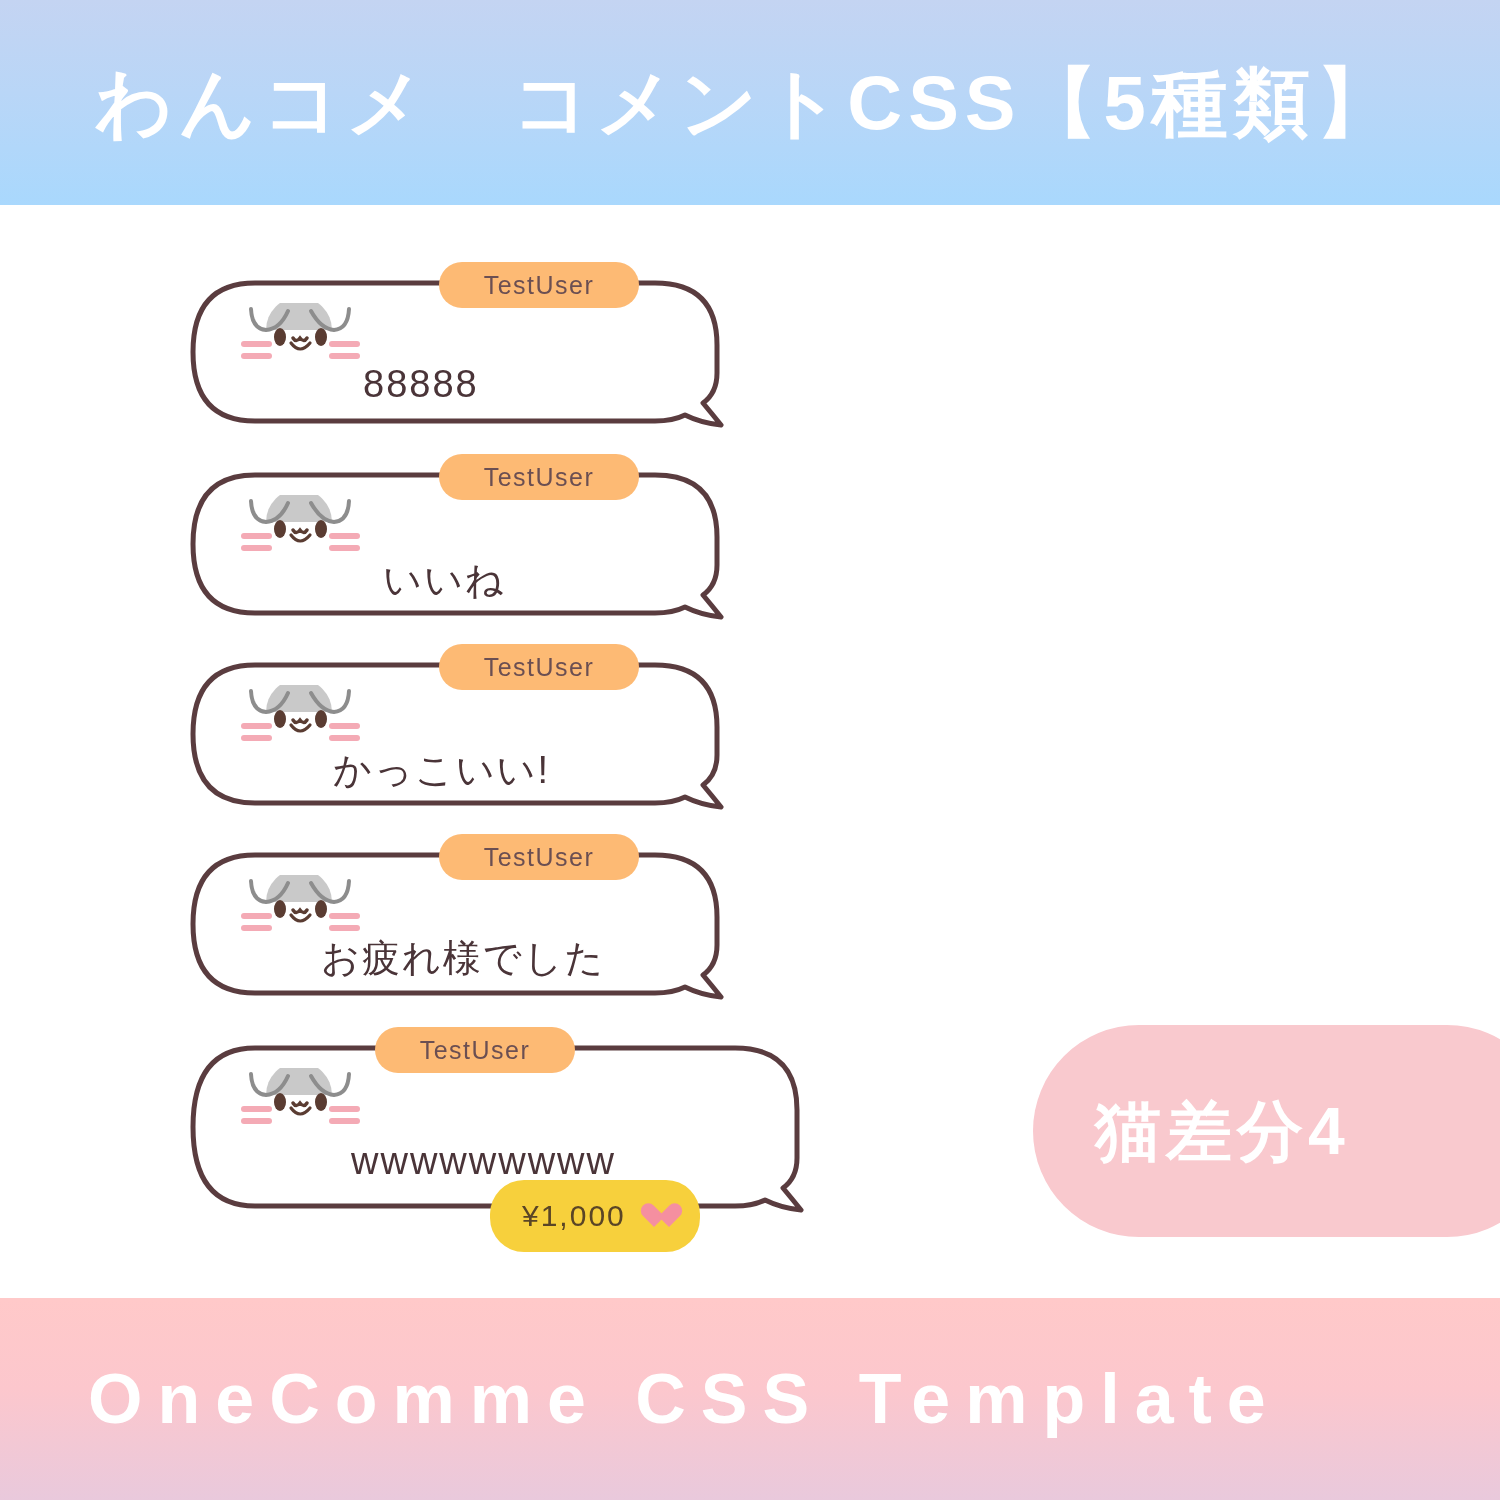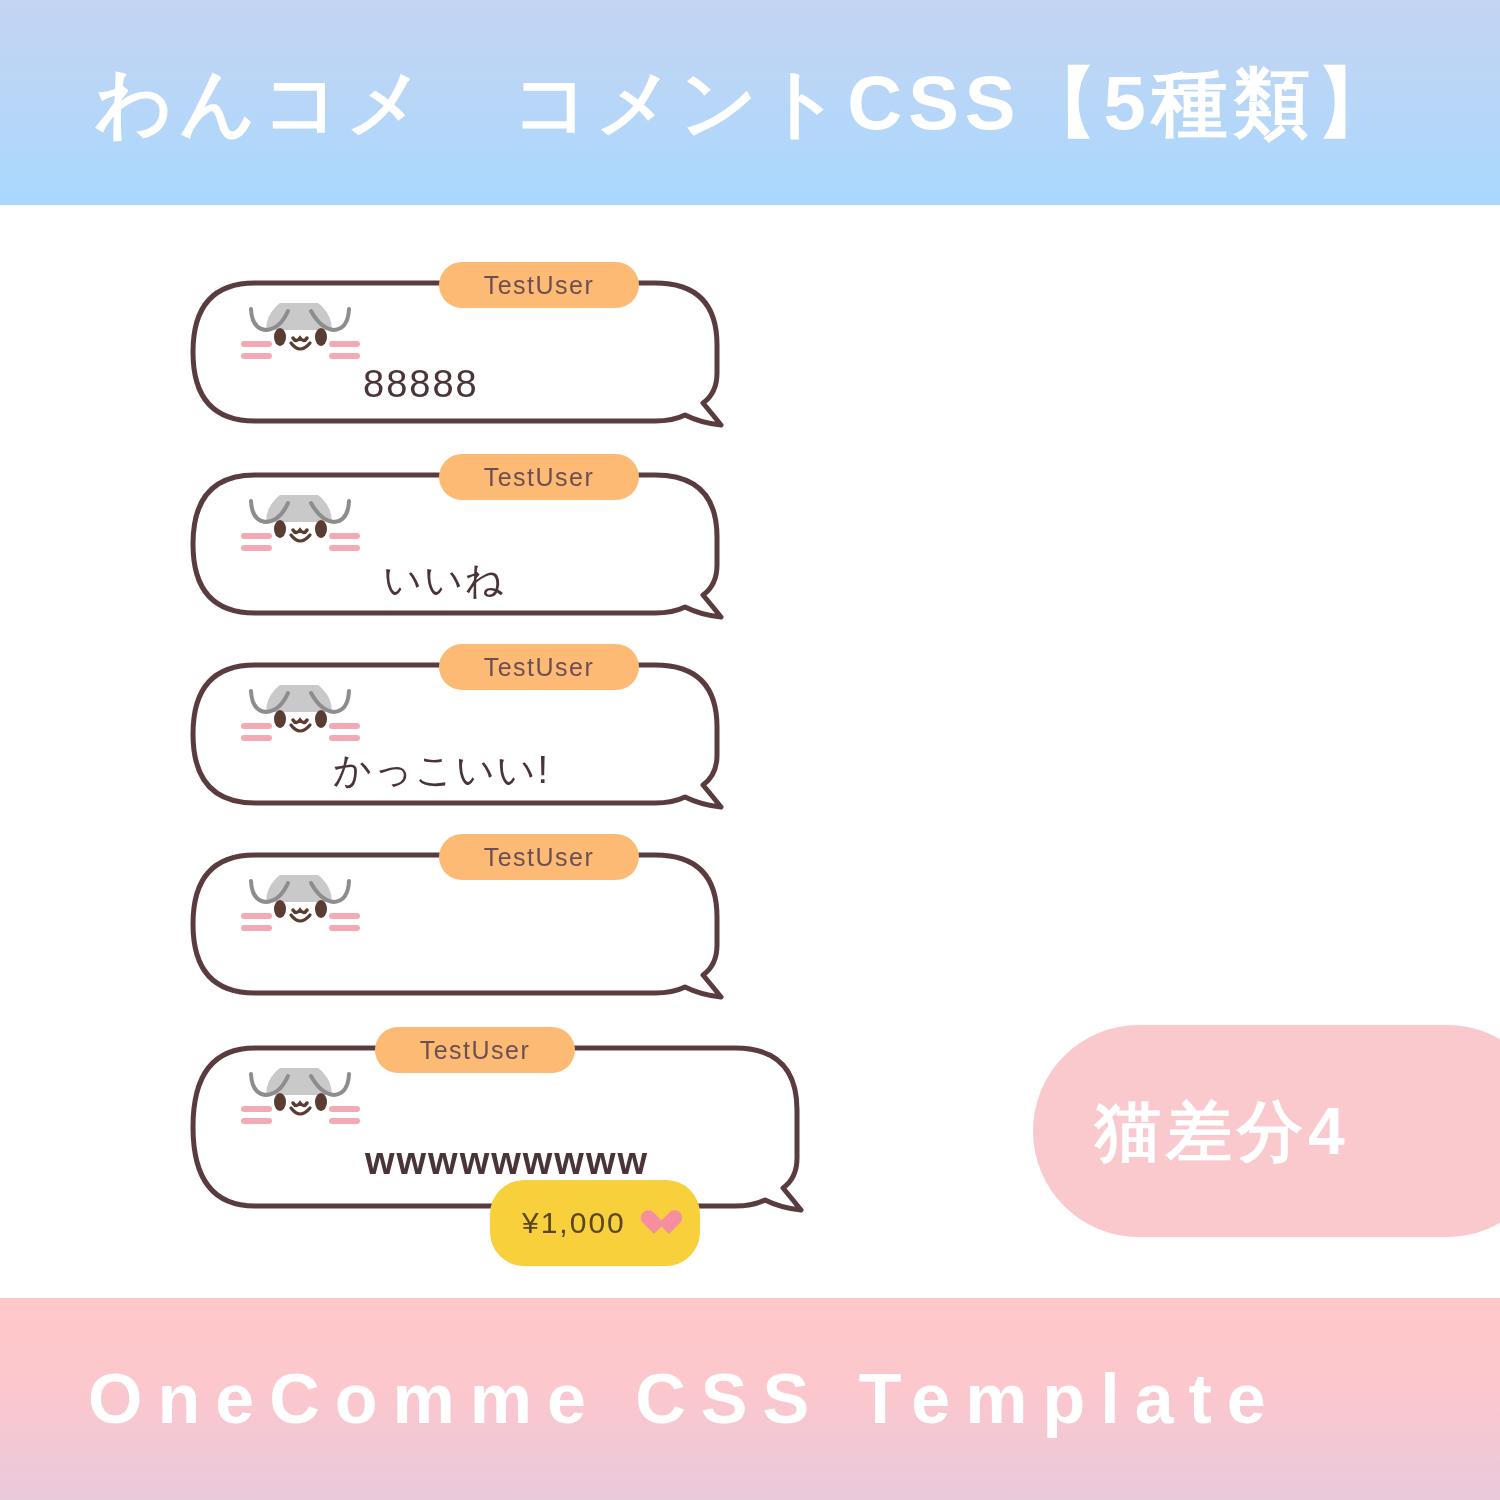--- a/index.html
+++ b/index.html
@@ -93,21 +93,21 @@
   
   .tip-badge {
     position: absolute;
     background: #f7d03c;
     border-radius: 34px;
     height: 56px;
     display: flex;
     align-items: center;
     justify-content: center;
     gap: 14px;
-    padding: 15px 32px;
+    padding: 8px 32px;
     z-index: 6;
   }
   .tip-amount {
     color: #5a4526;
     font-size: 30px;
     letter-spacing: 2px;
   }
   .tip-heart {
     width: 28px;
     height: 28px;
@@ -261,20 +261,21 @@
         <ellipse cx="88" cy="34" rx="6" ry="9" fill="#5a3c32"></ellipse>
         <path d="M60,35 q3,5 7,0 q4,5 7,0" fill="none" stroke="#5a3c32" stroke-width="3.5" stroke-linecap="round"></path>
         <path d="M58,40 q9,12 19,0" fill="none" stroke="#5a3c32" stroke-width="3.2" stroke-linecap="round"></path>
         <rect x="8" y="38" width="31" height="6" rx="3" fill="#f4aab5"></rect>
         <rect x="8" y="50" width="31" height="6" rx="3" fill="#f4aab5"></rect>
         <rect x="96" y="38" width="31" height="6" rx="3" fill="#f4aab5"></rect>
         <rect x="96" y="50" width="31" height="6" rx="3" fill="#f4aab5"></rect>
       </svg>
     </div>
     <div class="user-badge" style="left:254px; top:-13px; width:200px;">TestUser</div>
+    <div class="comment-text" style="left:136px; top:86px;">お疲れ様でした</div>
   </div>
 
   <div class="comment-row" style="top:835px; width:610px; height:190px;">
     <svg class="bubble-svg" width="620" height="200" viewBox="0 0 620 200">
       <path d="M70,8 L550,8 Q612,8 612,70 L612,118 Q612,138 598,148 Q608,160 616,170 Q596,168 580,160 Q568,166 550,166 L70,166 Q8,166 8,87 Q8,8 70,8 Z" fill="#ffffff" stroke="#5a3c3f" stroke-width="5" stroke-linejoin="round"></path>
     </svg>
     <div class="cat-face">
       <svg width="150" height="62" viewBox="0 0 150 62">
         <path d="M33,27 A33,33 0 0 1 99,27 Z" fill="#c9c9c9"></path>
         <path d="M18,6 Q19,26 33,27 Q47,26 55,8" fill="none" stroke="#8d8d8d" stroke-width="4" stroke-linecap="round"></path>
@@ -283,21 +284,21 @@
         <ellipse cx="88" cy="34" rx="6" ry="9" fill="#5a3c32"></ellipse>
         <path d="M60,35 q3,5 7,0 q4,5 7,0" fill="none" stroke="#5a3c32" stroke-width="3.5" stroke-linecap="round"></path>
         <path d="M58,40 q9,12 19,0" fill="none" stroke="#5a3c32" stroke-width="3.2" stroke-linecap="round"></path>
         <rect x="8" y="38" width="31" height="6" rx="3" fill="#f4aab5"></rect>
         <rect x="8" y="50" width="31" height="6" rx="3" fill="#f4aab5"></rect>
         <rect x="96" y="38" width="31" height="6" rx="3" fill="#f4aab5"></rect>
         <rect x="96" y="50" width="31" height="6" rx="3" fill="#f4aab5"></rect>
       </svg>
     </div>
     <div class="user-badge" style="left:190px; top:-13px; width:200px;">TestUser</div>
-    <div class="comment-text" style="left:180px; top:100px;font-weight:bold;">wwwwwwwww</div>
+    <div class="comment-text" style="left:166px; top:100px;">wwwwwwwww</div>
     <div class="tip-badge" style="left:305px; top:140px;">
       <span class="tip-amount">¥1,000</span>
       <span class="tip-heart"></span>
     </div>
   </div>
 
 </div>
 
 <div id="variation-badge">
   <div id="variation-label">猫差分4</div>

